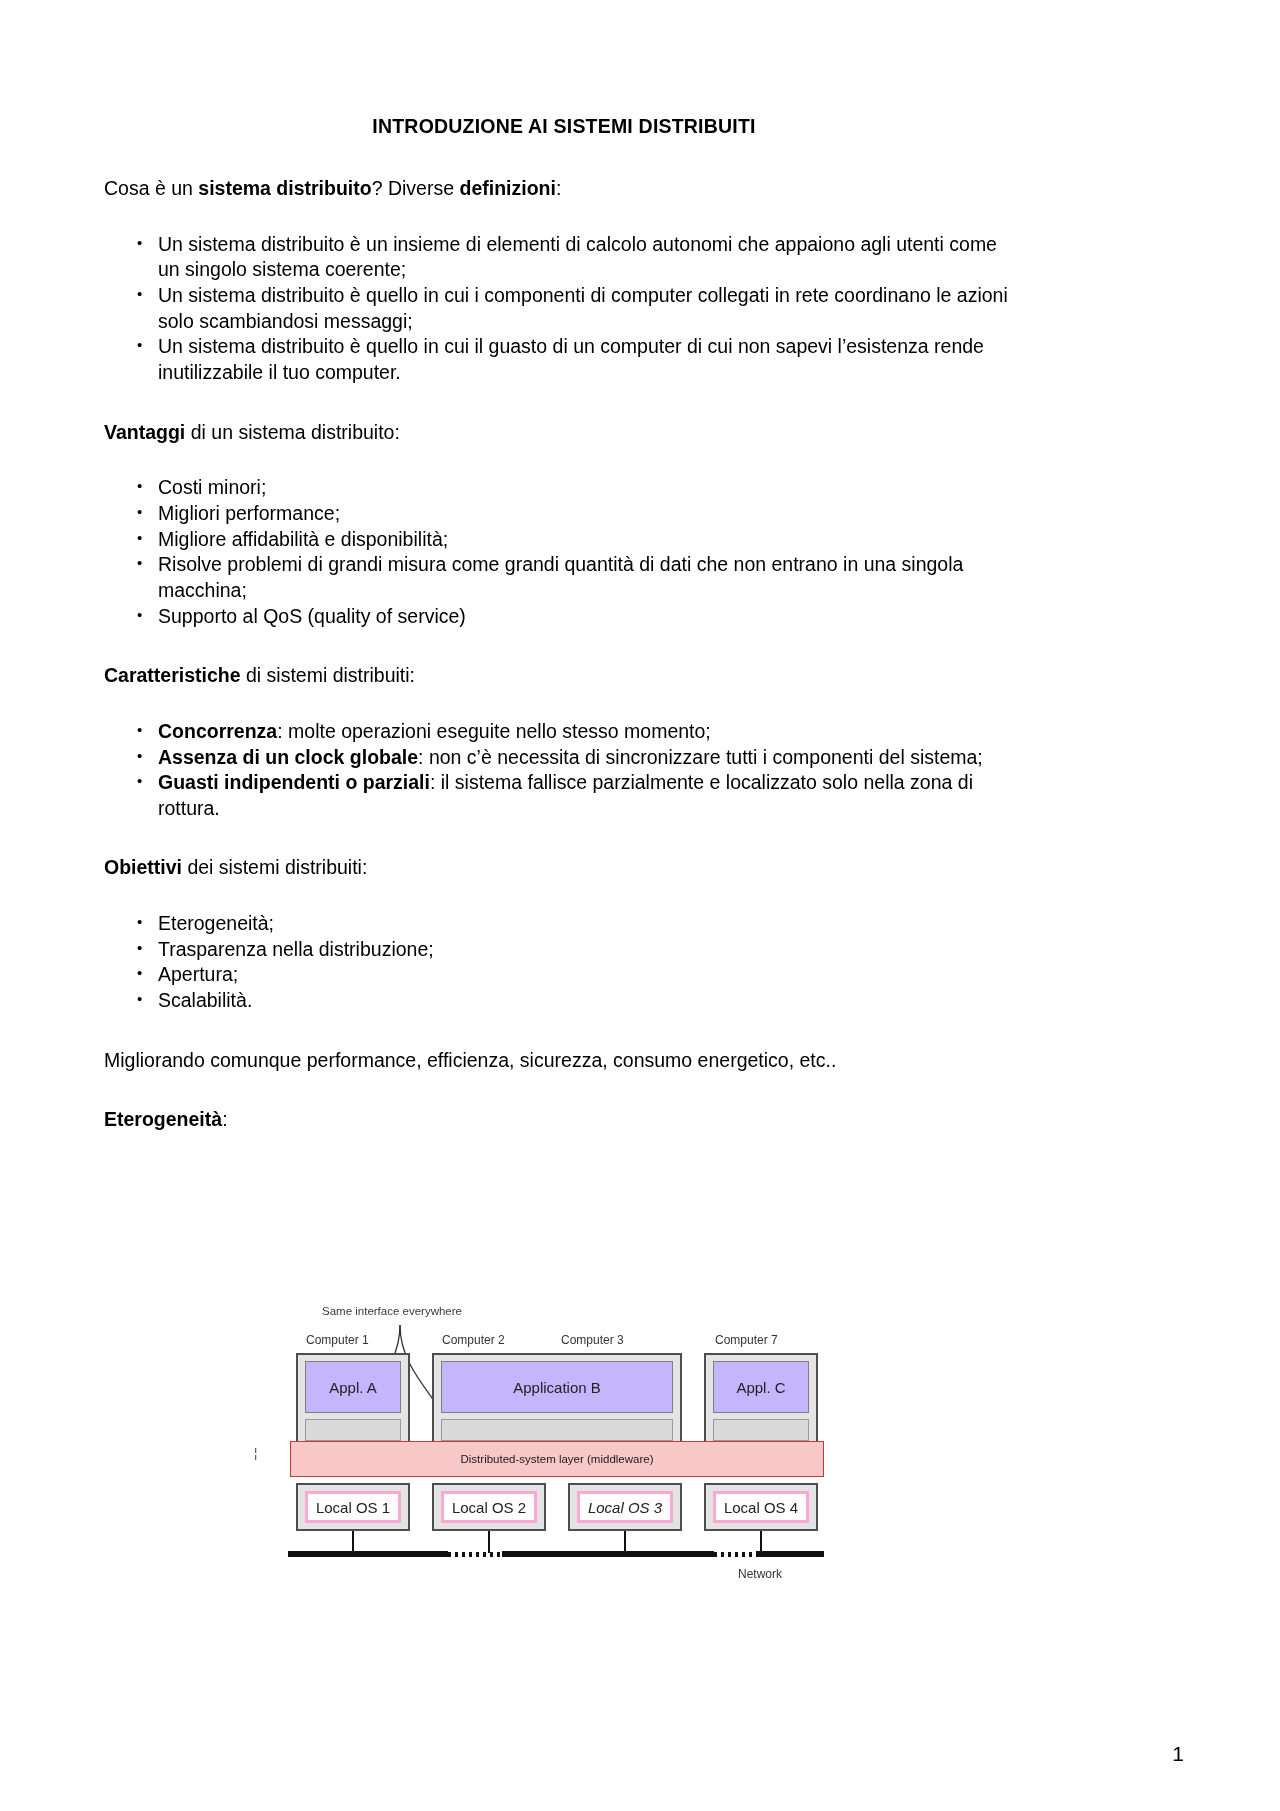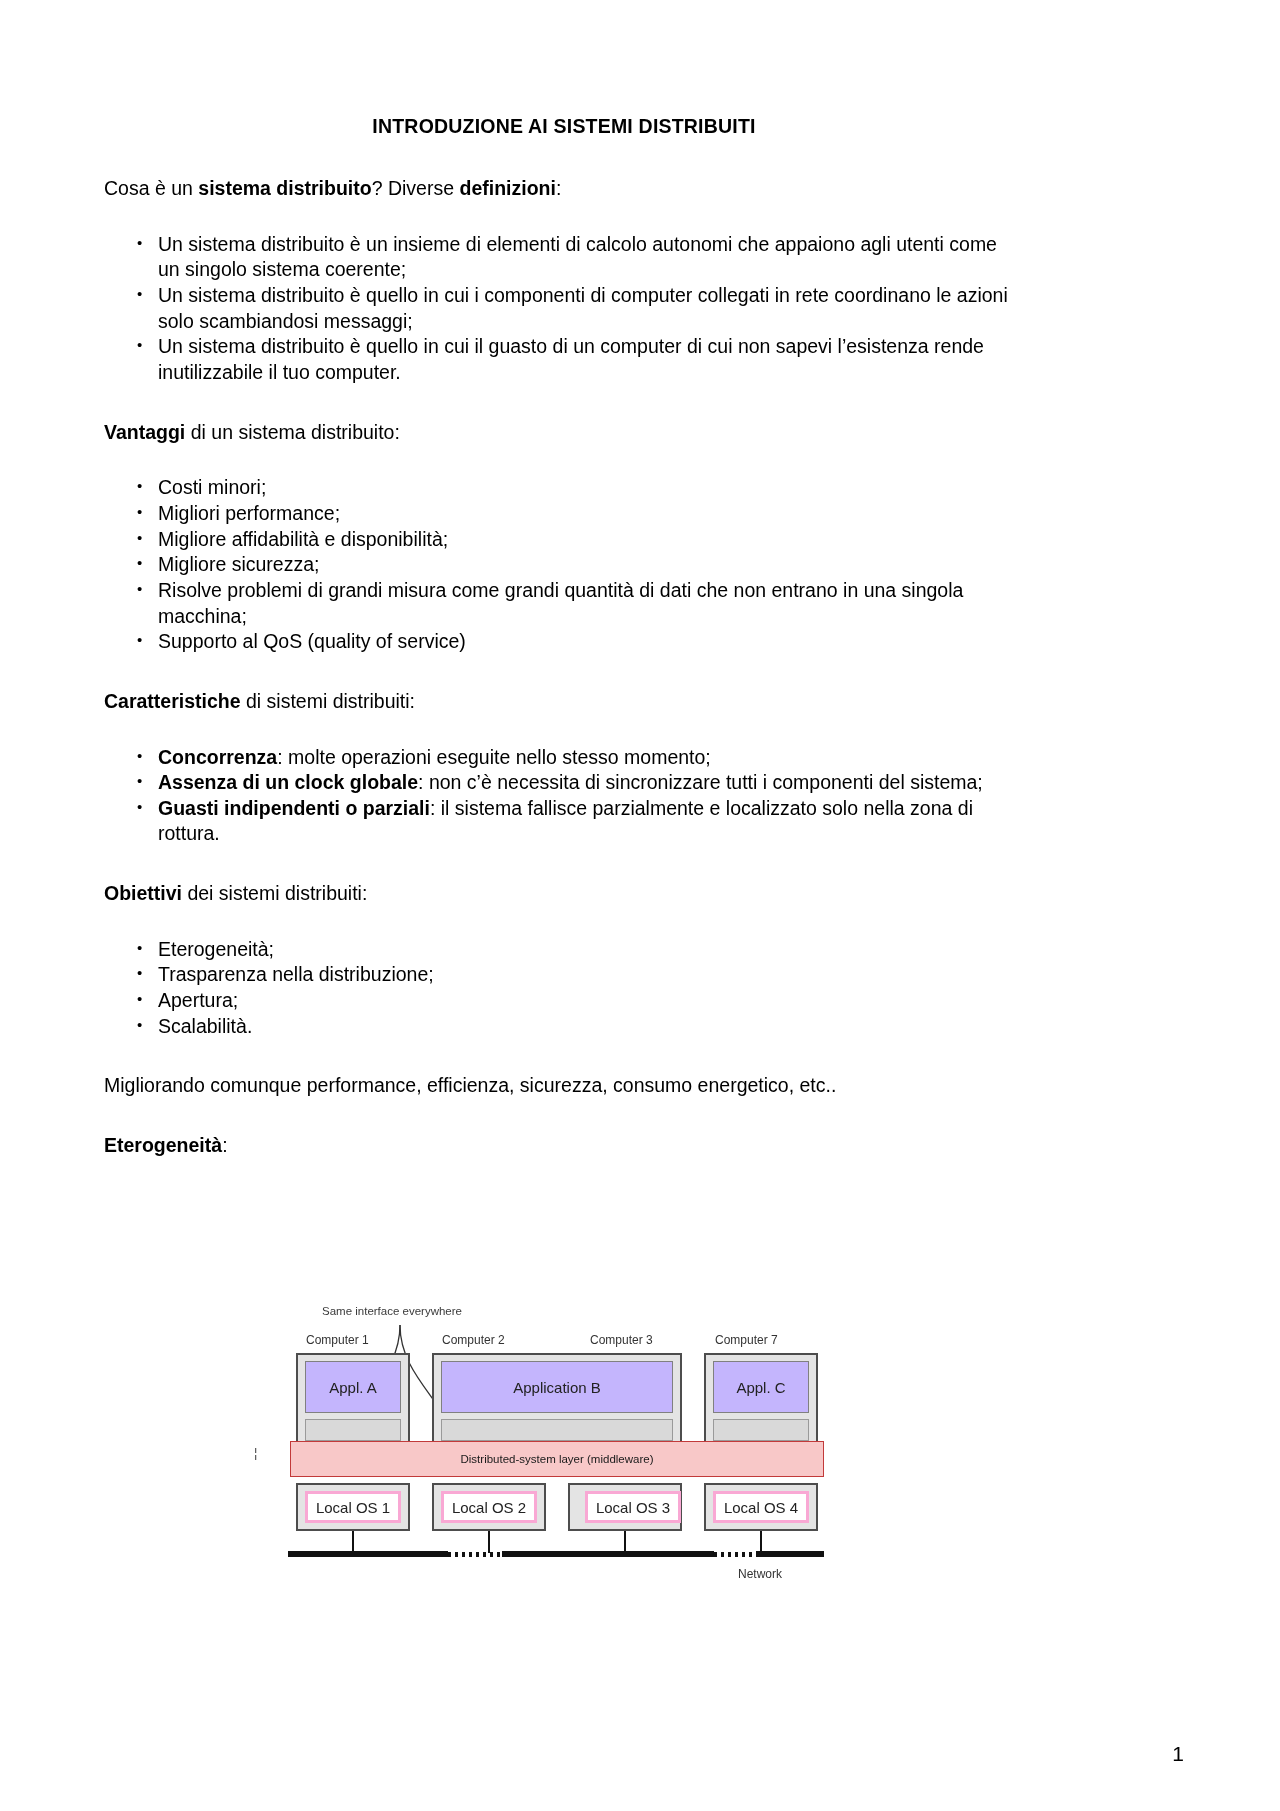--- a/index.html
+++ b/index.html
@@ -186,21 +186,20 @@
     <div class="gap-lg"></div>
 
     <p class="para"><b>Vantaggi</b><span> di un sistema distribuito:</span></p>
 
     <div class="gap-md"></div>
 
     <ul class="bullets">
       <li>Costi minori;</li>
       <li>Migliori performance;</li>
       <li>Migliore affidabilità e disponibilità;</li>
-      <li>Migliore sicurezza;</li>
       <li>Risolve problemi di grandi misura come grandi quantità di dati che non entrano in una singola macchina;</li>
       <li>Supporto al QoS (quality of service)</li>
     </ul>
 
     <div class="gap-lg"></div>
 
     <p class="para"><b>Caratteristiche</b><span> di sistemi distribuiti:</span></p>
 
     <div class="gap-md"></div>
 
@@ -242,21 +241,21 @@
 
     <svg class="dg-svg" width="640" height="300">
       <path d="M 150 20 C 150 55, 128 78, 112 104" stroke="#333" stroke-width="1.3" fill="none"></path>
       <path d="M 150 20 C 150 55, 172 78, 190 104" stroke="#333" stroke-width="1.3" fill="none"></path>
       <polygon points="112,110 106,98 118,99" fill="#222"></polygon>
       <polygon points="191,110 185,99 197,98" fill="#222"></polygon>
     </svg>
 
     <div class="dg-label dg-comp" style="left:56px;  top:28px;">Computer 1</div>
     <div class="dg-label dg-comp" style="left:192px; top:28px;">Computer 2</div>
-    <div class="dg-label dg-comp" style="left:340px; top:28px;">Computer 3</div>
+    <div class="dg-label dg-comp" style="left:311px; top:28px;">Computer 3</div>
     <div class="dg-label dg-comp" style="left:465px; top:28px;">Computer 7</div>
 
     <div class="dg-outer" style="left:46px;  top:48px; width:114px; height:96px;"></div>
     <div class="dg-outer" style="left:182px; top:48px; width:250px; height:96px;"></div>
     <div class="dg-outer" style="left:454px; top:48px; width:114px; height:96px;"></div>
 
     <div class="dg-inner" style="left:55px;  top:56px; width:96px; height:52px;">Appl. A</div>
     <div class="dg-inner" style="left:191px; top:56px; width:232px; height:52px;">Application B</div>
     <div class="dg-inner" style="left:463px; top:56px; width:96px; height:52px;">Appl. C</div>
 
@@ -268,21 +267,21 @@
 
     <div class="dg-tick" style="left:4px; top:140px;">¦</div>
 
     <div class="dg-os-outer" style="left:46px;  top:178px; width:114px; height:48px;"></div>
     <div class="dg-os-outer" style="left:182px; top:178px; width:114px; height:48px;"></div>
     <div class="dg-os-outer" style="left:318px; top:178px; width:114px; height:48px;"></div>
     <div class="dg-os-outer" style="left:454px; top:178px; width:114px; height:48px;"></div>
 
     <div class="dg-os" style="left:55px;  top:186px; width:96px; height:32px;">Local OS 1</div>
     <div class="dg-os" style="left:191px; top:186px; width:96px; height:32px;">Local OS 2</div>
-    <div class="dg-os" style="left:335px; top:186px; width:96px; height:32px;">Local OS 3</div>
+    <div class="dg-os" style="left:327px; top:186px; width:96px; height:32px;font-style:italic;">Local OS 3</div>
     <div class="dg-os" style="left:463px; top:186px; width:96px; height:32px;">Local OS 4</div>
 
     <div class="dg-stem" style="left:102px; top:226px; height:22px;"></div>
     <div class="dg-stem" style="left:238px; top:226px; height:22px;"></div>
     <div class="dg-stem" style="left:374px; top:226px; height:22px;"></div>
     <div class="dg-stem" style="left:510px; top:226px; height:22px;"></div>
 
     <div class="dg-netbar" style="left:38px;  top:246px; width:160px;"></div>
     <div class="dg-netdash" style="left:198px; top:247px; width:54px;"></div>
     <div class="dg-netbar" style="left:252px; top:246px; width:212px;"></div>

